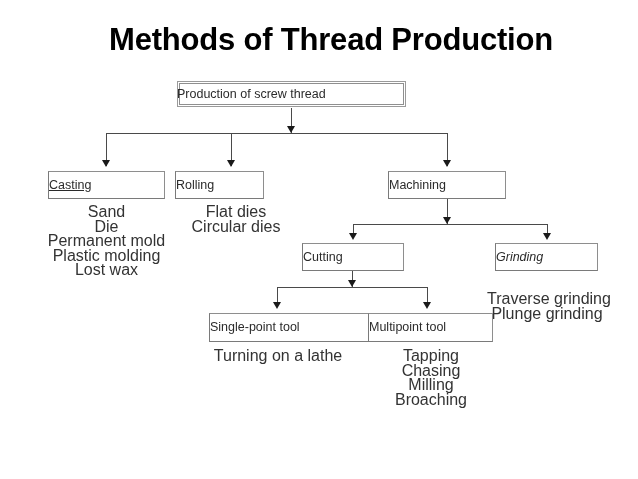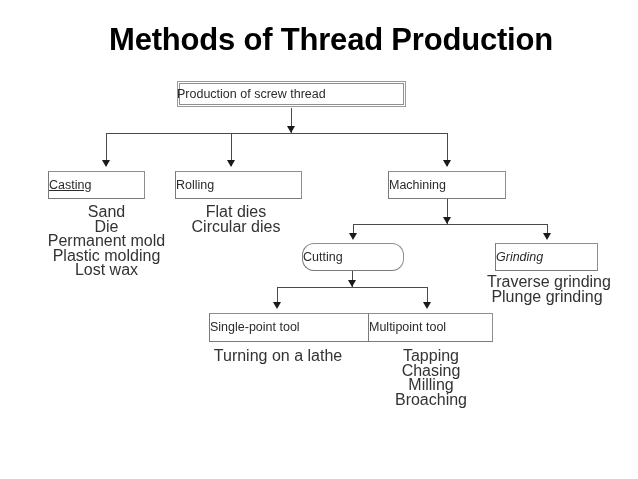--- a/index.html
+++ b/index.html
@@ -111,25 +111,25 @@
 
   <div class="ln-v" style="left:106px; top:133px; height:33px;"></div>
   <div class="arrow" style="left:102px; top:160px;"></div>
 
   <div class="ln-v" style="left:231px; top:133px; height:33px;"></div>
   <div class="arrow" style="left:227px; top:160px;"></div>
 
   <div class="ln-v" style="left:447px; top:133px; height:33px;"></div>
   <div class="arrow" style="left:443px; top:160px;"></div>
 
-  <div class="node" style="left:48px; top:171px; width:97px; height:28px;text-decoration:underline;">
+  <div class="node" style="left:48px; top:171px; width:117px; height:28px;text-decoration:underline;">
     <span>Casting</span>
   </div>
 
-  <div class="node" style="left:175px; top:171px; width:127px; height:28px;">
+  <div class="node" style="left:175px; top:171px; width:89px; height:28px;">
     <span>Rolling</span>
   </div>
 
   <div class="node" style="left:388px; top:171px; width:118px; height:28px;">
     <span>Machining</span>
   </div>
 
   <div class="list" style="left:36px; top:205px; width:141px;">
     <div>Sand</div>
     <div>Die</div>
@@ -147,29 +147,29 @@
   <div class="arrow" style="left:443px; top:217px;"></div>
 
   <div class="ln-h" style="left:353px; top:224px; width:195px;"></div>
 
   <div class="ln-v" style="left:353px; top:224px; height:14px;"></div>
   <div class="arrow" style="left:349px; top:233px;"></div>
 
   <div class="ln-v" style="left:547px; top:224px; height:14px;"></div>
   <div class="arrow" style="left:543px; top:233px;"></div>
 
-  <div class="node" style="left:302px; top:243px; width:102px; height:28px;border-radius:12px;">
+  <div class="node" style="left:302px; top:243px; width:102px; height:28px;">
     <span>Cutting</span>
   </div>
 
   <div class="node" style="left:495px; top:243px; width:103px; height:28px;font-style:italic;">
     <span>Grinding</span>
   </div>
 
-  <div class="list" style="left:487px; top:275px; width:120px;">
+  <div class="list" style="left:487px; top:292px; width:120px;">
     <div>Traverse grinding</div>
     <div>Plunge grinding</div>
   </div>
 
   <div class="ln-v" style="left:352px; top:271px; height:16px;"></div>
   <div class="arrow" style="left:348px; top:280px;"></div>
 
   <div class="ln-h" style="left:277px; top:287px; width:150px;"></div>
 
   <div class="ln-v" style="left:277px; top:287px; height:19px;"></div>

